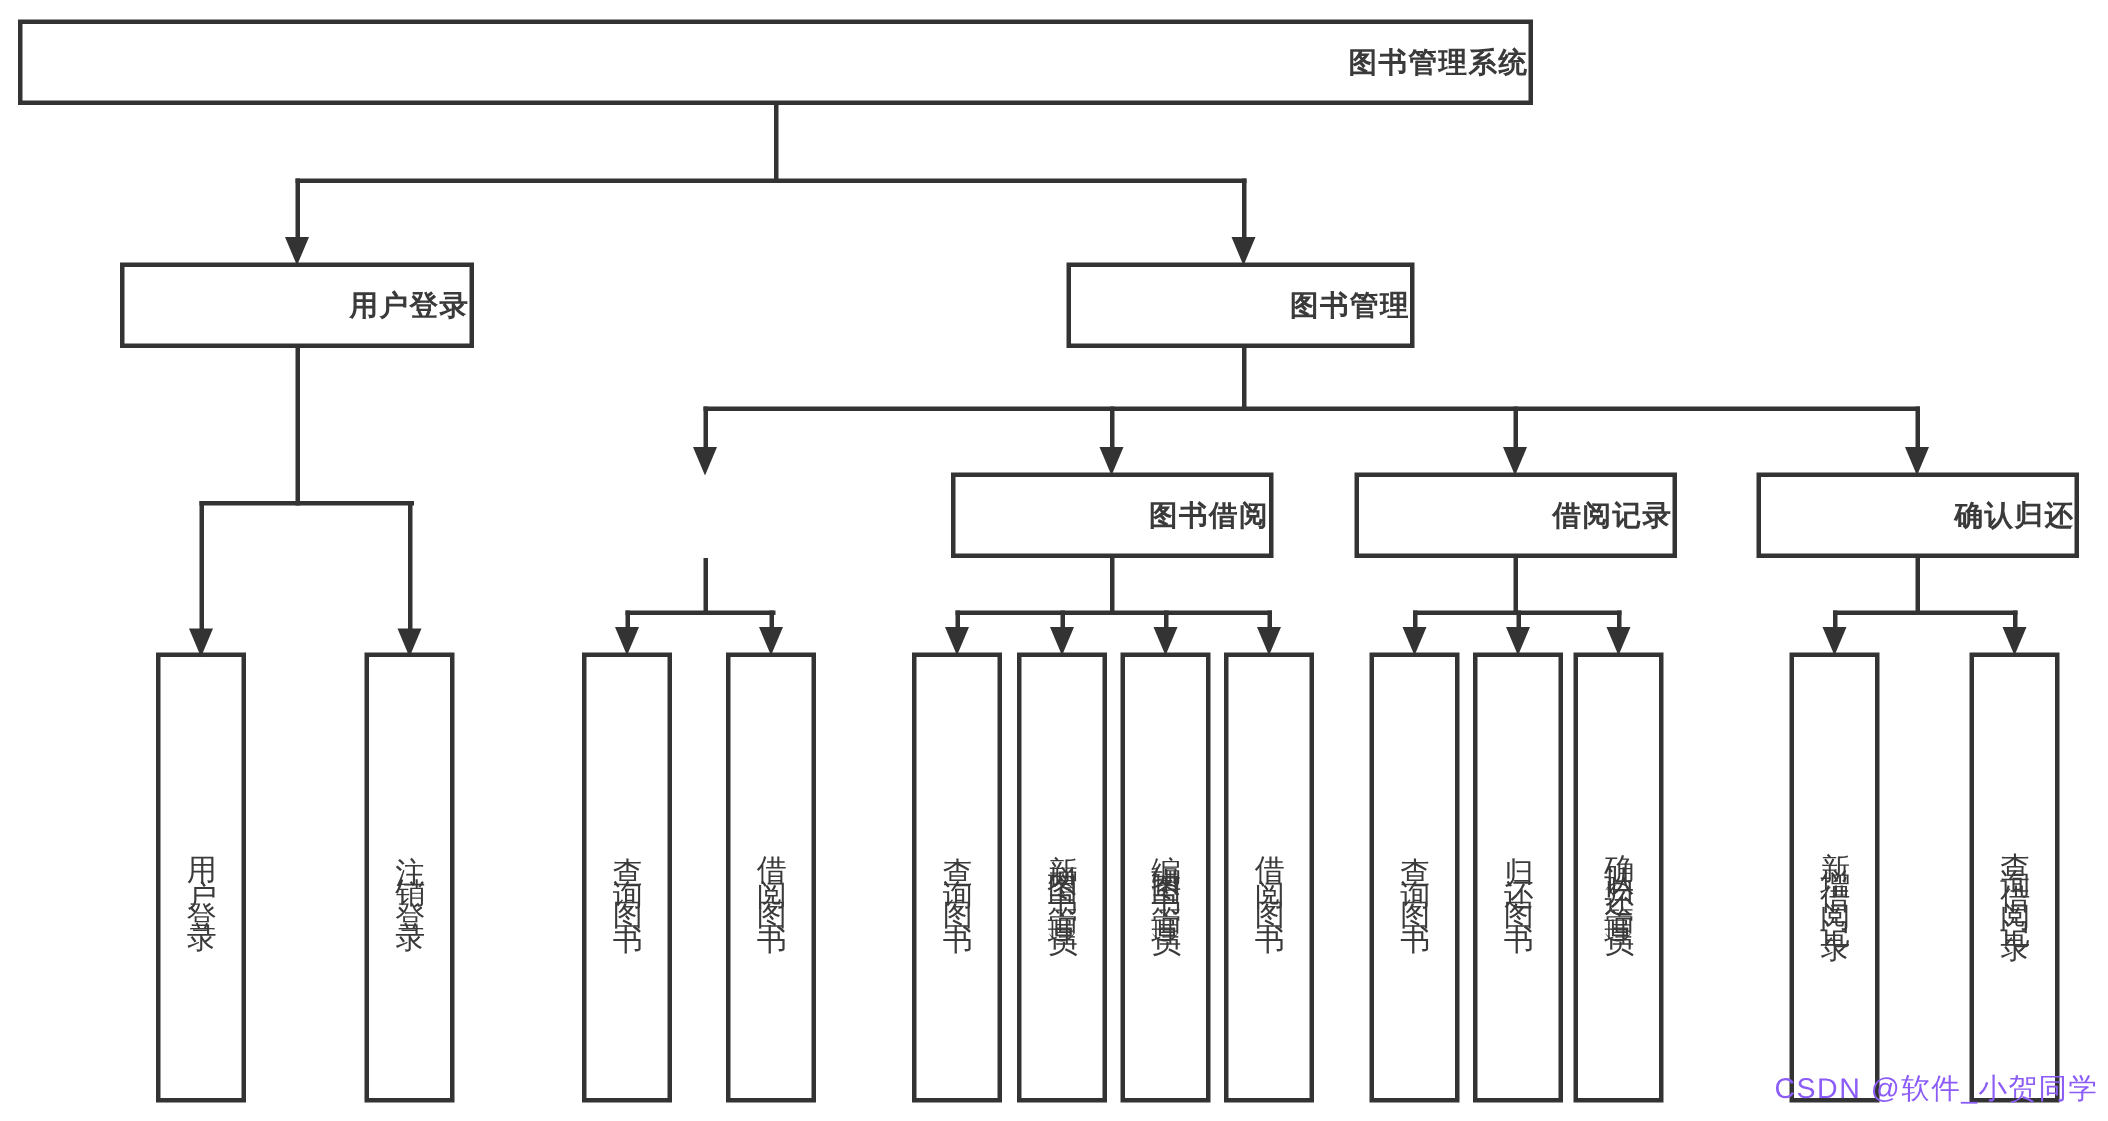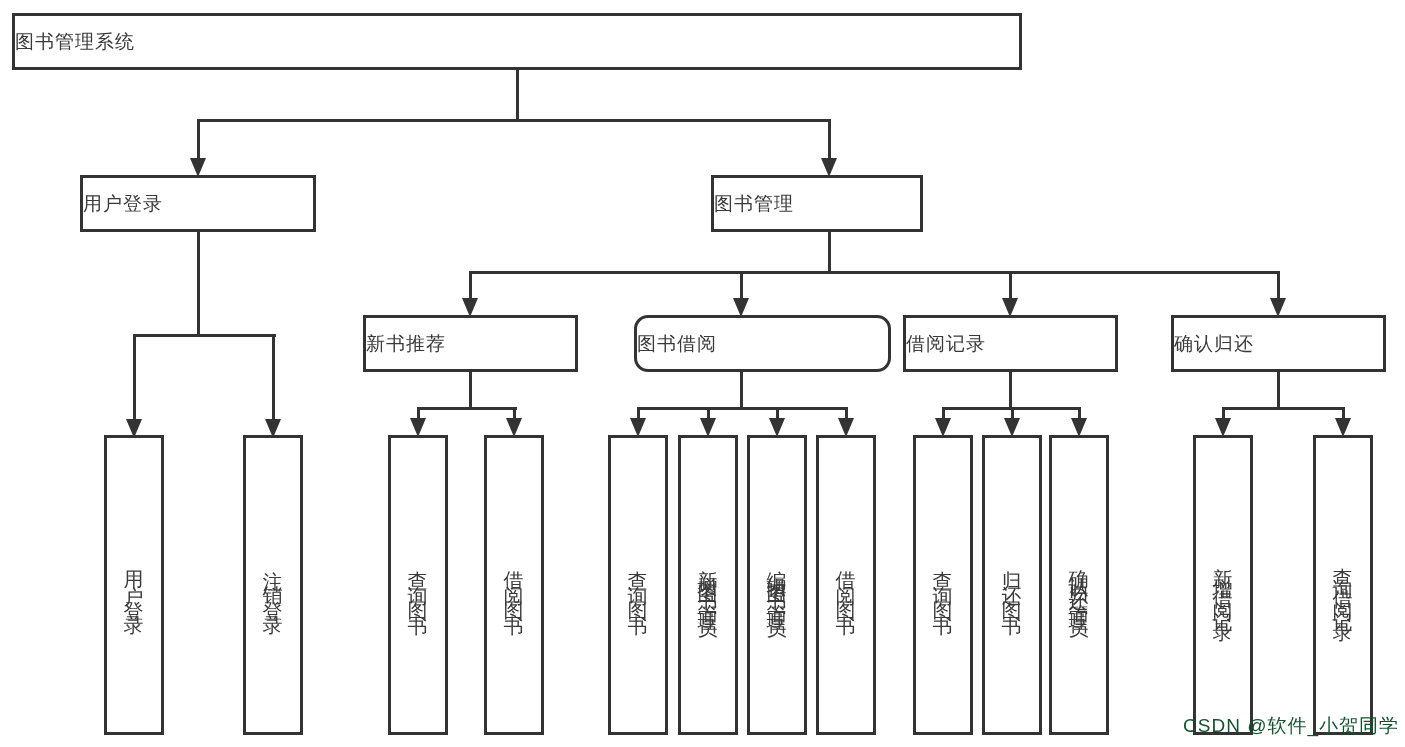--- a/index.html
+++ b/index.html
@@ -13,24 +13,25 @@
     overflow: hidden;
   }
   
   .node {
     position: absolute;
     box-sizing: border-box;
     border: 3px solid #333333;
     background: #ffffff;
     display: flex;
     align-items: center;
-    justify-content: flex-start;
+    justify-content: flex-end;
     font-size: 19px;
     letter-spacing: 1px;
     color: #3a3a3a;
+    font-weight: bold;
   }
   
   .leaf {
     position: absolute;
     box-sizing: border-box;
     border: 3px solid #333333;
     background: #ffffff;
     width: 60px;
     height: 300px;
     top: 435px;
@@ -57,47 +58,44 @@
     width: 0; height: 0;
     border-left: 8px solid transparent;
     border-right: 8px solid transparent;
     border-top: 19px solid #333333;
   }
   .watermark {
     position: absolute;
     top: 713px;
     right: 6px;
     font-size: 19px;
-    color: #14532d;
+    color: #8b5cf6;
     letter-spacing: 1px;
     z-index: 5;
   }
 </style>
 </head>
 <body>
 
 <div class="canvas">
 
   <div class="node" style="left:12px; top:13px; width:1010px; height:57px;">
     <span>图书管理系统</span>
   </div>
 
   <div class="node" style="left:80px; top:175px; width:236px; height:57px;">
     <span>用户登录</span>
   </div>
 
-  <div class="node" style="left:711px; top:175px; width:212px; height:57px;">
+  <div class="node" style="left:711px; top:175px; width:232px; height:57px;">
     <span>图书管理</span>
   </div>
 
-  <div class="node" style="left:363px; top:315px; width:215px; height:57px;">
-    <span>新书推荐</span>
-  </div>
-
-  <div class="node" style="left:634px; top:315px; width:257px; height:57px;border-radius:14px;">
+
+  <div class="node" style="left:634px; top:315px; width:215px; height:57px;">
     <span>图书借阅</span>
   </div>
 
   <div class="node" style="left:903px; top:315px; width:215px; height:57px;">
     <span>借阅记录</span>
   </div>
 
   <div class="node" style="left:1171px; top:315px; width:215px; height:57px;">
     <span>确认归还</span>
   </div>

